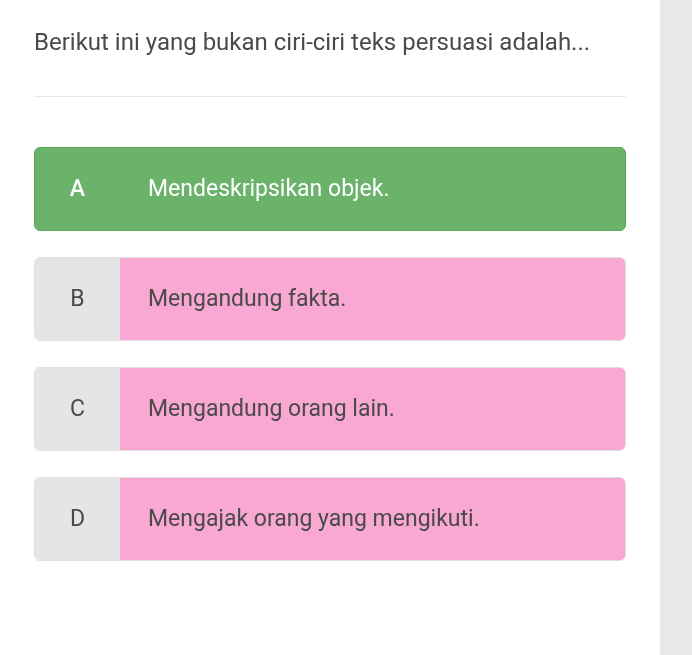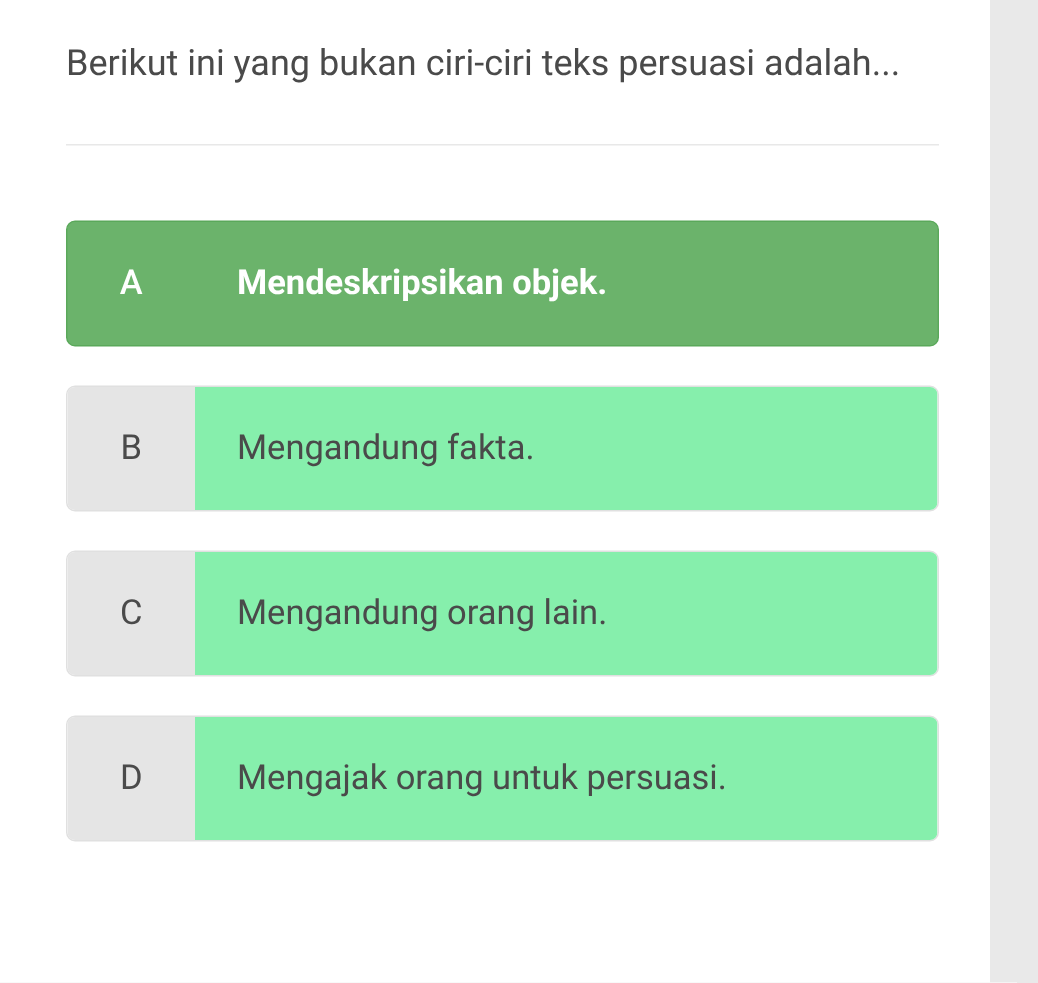--- a/index.html
+++ b/index.html
@@ -11,21 +11,21 @@
       font-family: -apple-system, BlinkMacSystemFont, 'Segoe UI', Roboto, Arial, sans-serif;
       background: #f0f0f0;
       width: 692px;
       height: 655px;
       display: flex;
     }
     .main-container {
       background: #ffffff;
       width: 660px;
       height: 655px;
-      padding: 20px 34px 30px 44px;
+      padding: 20px 34px 30px 34px;
     }
     .question-text {
       color: #4a4a4a;
       font-size: 24px;
       line-height: 1.9;
       margin-bottom: 30px;
     }
     .divider {
       border: none;
       border-top: 1px solid #e8e8e8;
@@ -59,26 +59,26 @@
       color: #ffffff;
       font-weight: 500;
     }
     .option-text {
       flex: 1;
       display: flex;
       align-items: center;
       padding: 0 28px;
       font-size: 23px;
       color: #4a4a4a;
-      background: #86efac;
+      background: #f9a8d4;
     }
     .answer-option.selected .option-text {
       background: #6bb36b;
       color: #ffffff;
-      font-weight: 700;
+      font-weight: 400;
     }
     .right-edge {
       width: 32px;
       background: #e9e9e9;
     }
   </style>
 </head>
 <body>
 
 <div class="main-container">
@@ -95,17 +95,17 @@
     <div class="option-text">Mengandung fakta.</div>
   </div>
 
   <div class="answer-option">
     <div class="option-letter">C</div>
     <div class="option-text">Mengandung orang lain.</div>
   </div>
 
   <div class="answer-option">
     <div class="option-letter">D</div>
-    <div class="option-text">Mengajak orang untuk persuasi.</div>
+    <div class="option-text">Mengajak orang yang mengikuti.</div>
   </div>
 </div>
 
 <div class="right-edge"></div>
 
 </body></html>

